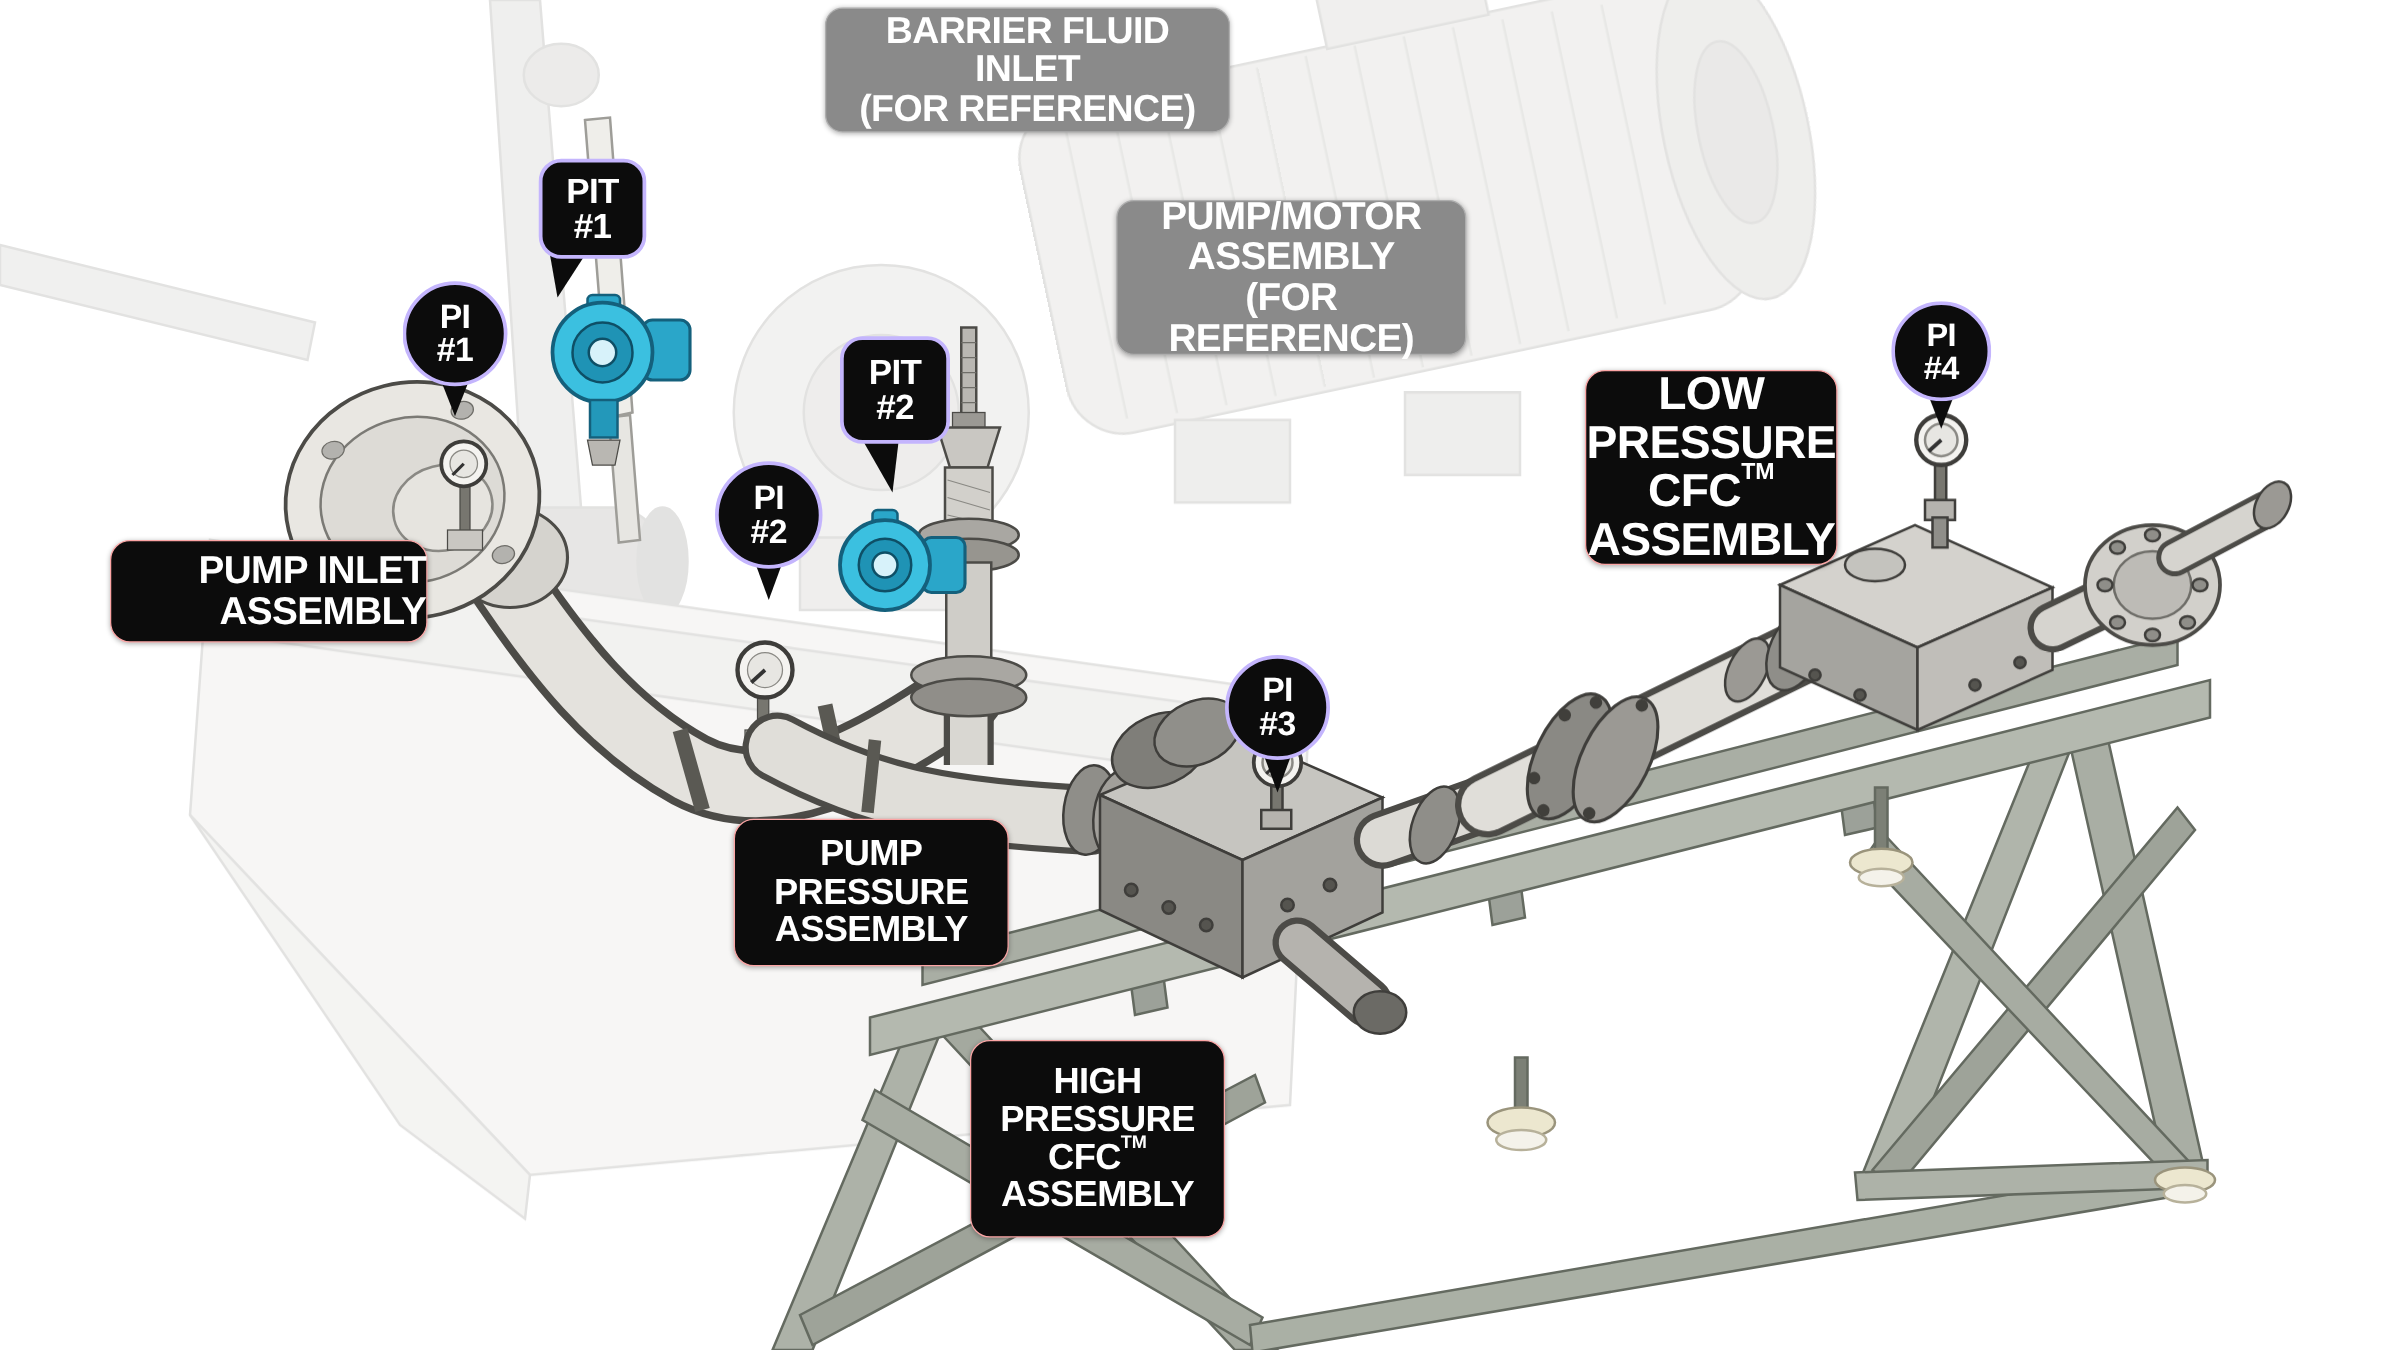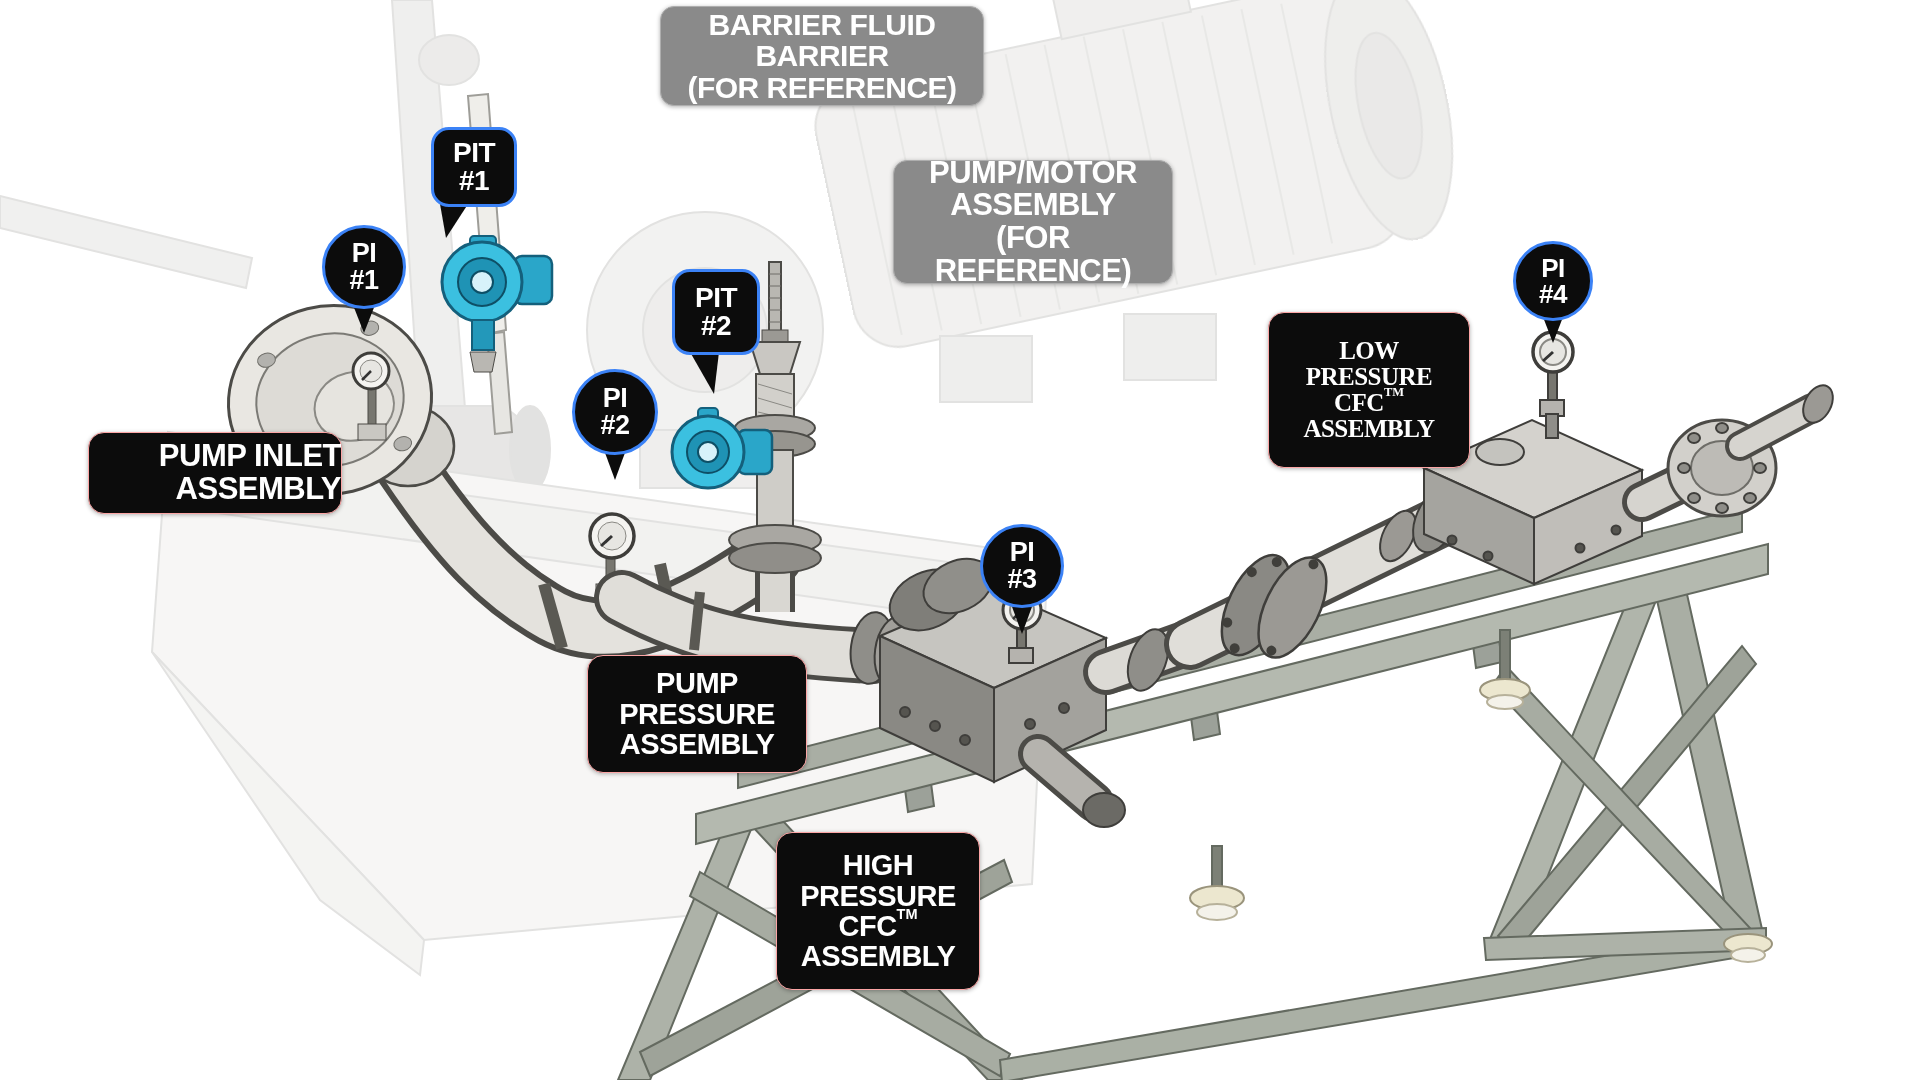--- a/index.html
+++ b/index.html
@@ -11,21 +11,21 @@
   .lbl{
     position:absolute;display:flex;flex-direction:column;align-items:center;justify-content:center;
     text-align:center;color:#fff;font-weight:bold;line-height:1.05;letter-spacing:-0.5px;
     background:#0c0c0c;border:1px solid #fca5a5;border-radius:16px;
     box-shadow:0 1px 4px rgba(0,0,0,.30);box-sizing:border-box;z-index:5;
   }
   .lbl.gray{background:#8a8a8a;border-color:#aeaeae;}
   .bubble{
     position:absolute;display:flex;flex-direction:column;align-items:center;justify-content:center;
     text-align:center;color:#fff;font-weight:bold;line-height:1.0;letter-spacing:-0.5px;
-    background:#0c0c0c;border:3px solid #3b82f6;box-sizing:border-box;z-index:6;
+    background:#0c0c0c;border:3px solid #c4b5fd;box-sizing:border-box;z-index:6;
   }
   .bubble.round{border-radius:50%;}
   .bubble.square{border-radius:18px;}
   .tail{position:absolute;width:0;height:0;z-index:4;}
   sup{font-size:.5em;position:relative;top:-.45em;letter-spacing:0;}
 </style>
 </head>
 <body>
 
 <div id="stage">
@@ -244,21 +244,21 @@
           <ellipse cx="1750" cy="498" rx="6" ry="5" fill="#8f8e89"></ellipse>
         <path d="M1740,446 L1812,408" fill="none" stroke="#4c4b47" stroke-width="30" stroke-linecap="round"></path>
         <path d="M1740,446 L1812,408" fill="none" stroke="#d6d4cf" stroke-width="22" stroke-linecap="round"></path>
         <ellipse cx="1818" cy="404" rx="13" ry="20" transform="rotate(28 1818 404)" fill="#9b9994" stroke="#3f3e3b" stroke-width="2"></ellipse>
       </g>
     </g>
   </svg>
 
   <div class="lbl gray" style="left:660px;top:6px;width:324px;height:100px;font-size:30px;border-radius:14px;">
     <div>BARRIER FLUID</div>
-    <div>BARRIER</div>
+    <div>INLET</div>
     <div>(FOR REFERENCE)</div>
   </div>
 
   <div class="lbl gray" style="left:893px;top:160px;width:280px;height:124px;font-size:31px;border-radius:14px;">
     <div>PUMP/MOTOR</div>
     <div>ASSEMBLY</div>
     <div>(FOR REFERENCE)</div>
   </div>
 
   <div class="lbl" style="left:88px;top:432px;width:254px;height:82px;font-size:31px;align-items:flex-end;">
@@ -272,21 +272,21 @@
     <div>ASSEMBLY</div>
   </div>
 
   <div class="lbl" style="left:776px;top:832px;width:204px;height:158px;font-size:29px;">
     <div>HIGH</div>
     <div>PRESSURE</div>
     <div><span>CFC</span><sup>TM</sup></div>
     <div>ASSEMBLY</div>
   </div>
 
-  <div class="lbl" style="left:1268px;top:312px;width:202px;height:156px;font-size:25px;font-family:Liberation Serif, serif;">
+  <div class="lbl" style="left:1268px;top:296px;width:202px;height:156px;font-size:37px;">
     <div>LOW</div>
     <div>PRESSURE</div>
     <div><span>CFC</span><sup>TM</sup></div>
     <div>ASSEMBLY</div>
   </div>
 
   <div class="bubble square" style="left:431px;top:127px;width:86px;height:80px;font-size:28px;">
     <div>PIT</div>
     <div>#1</div>
   </div>

